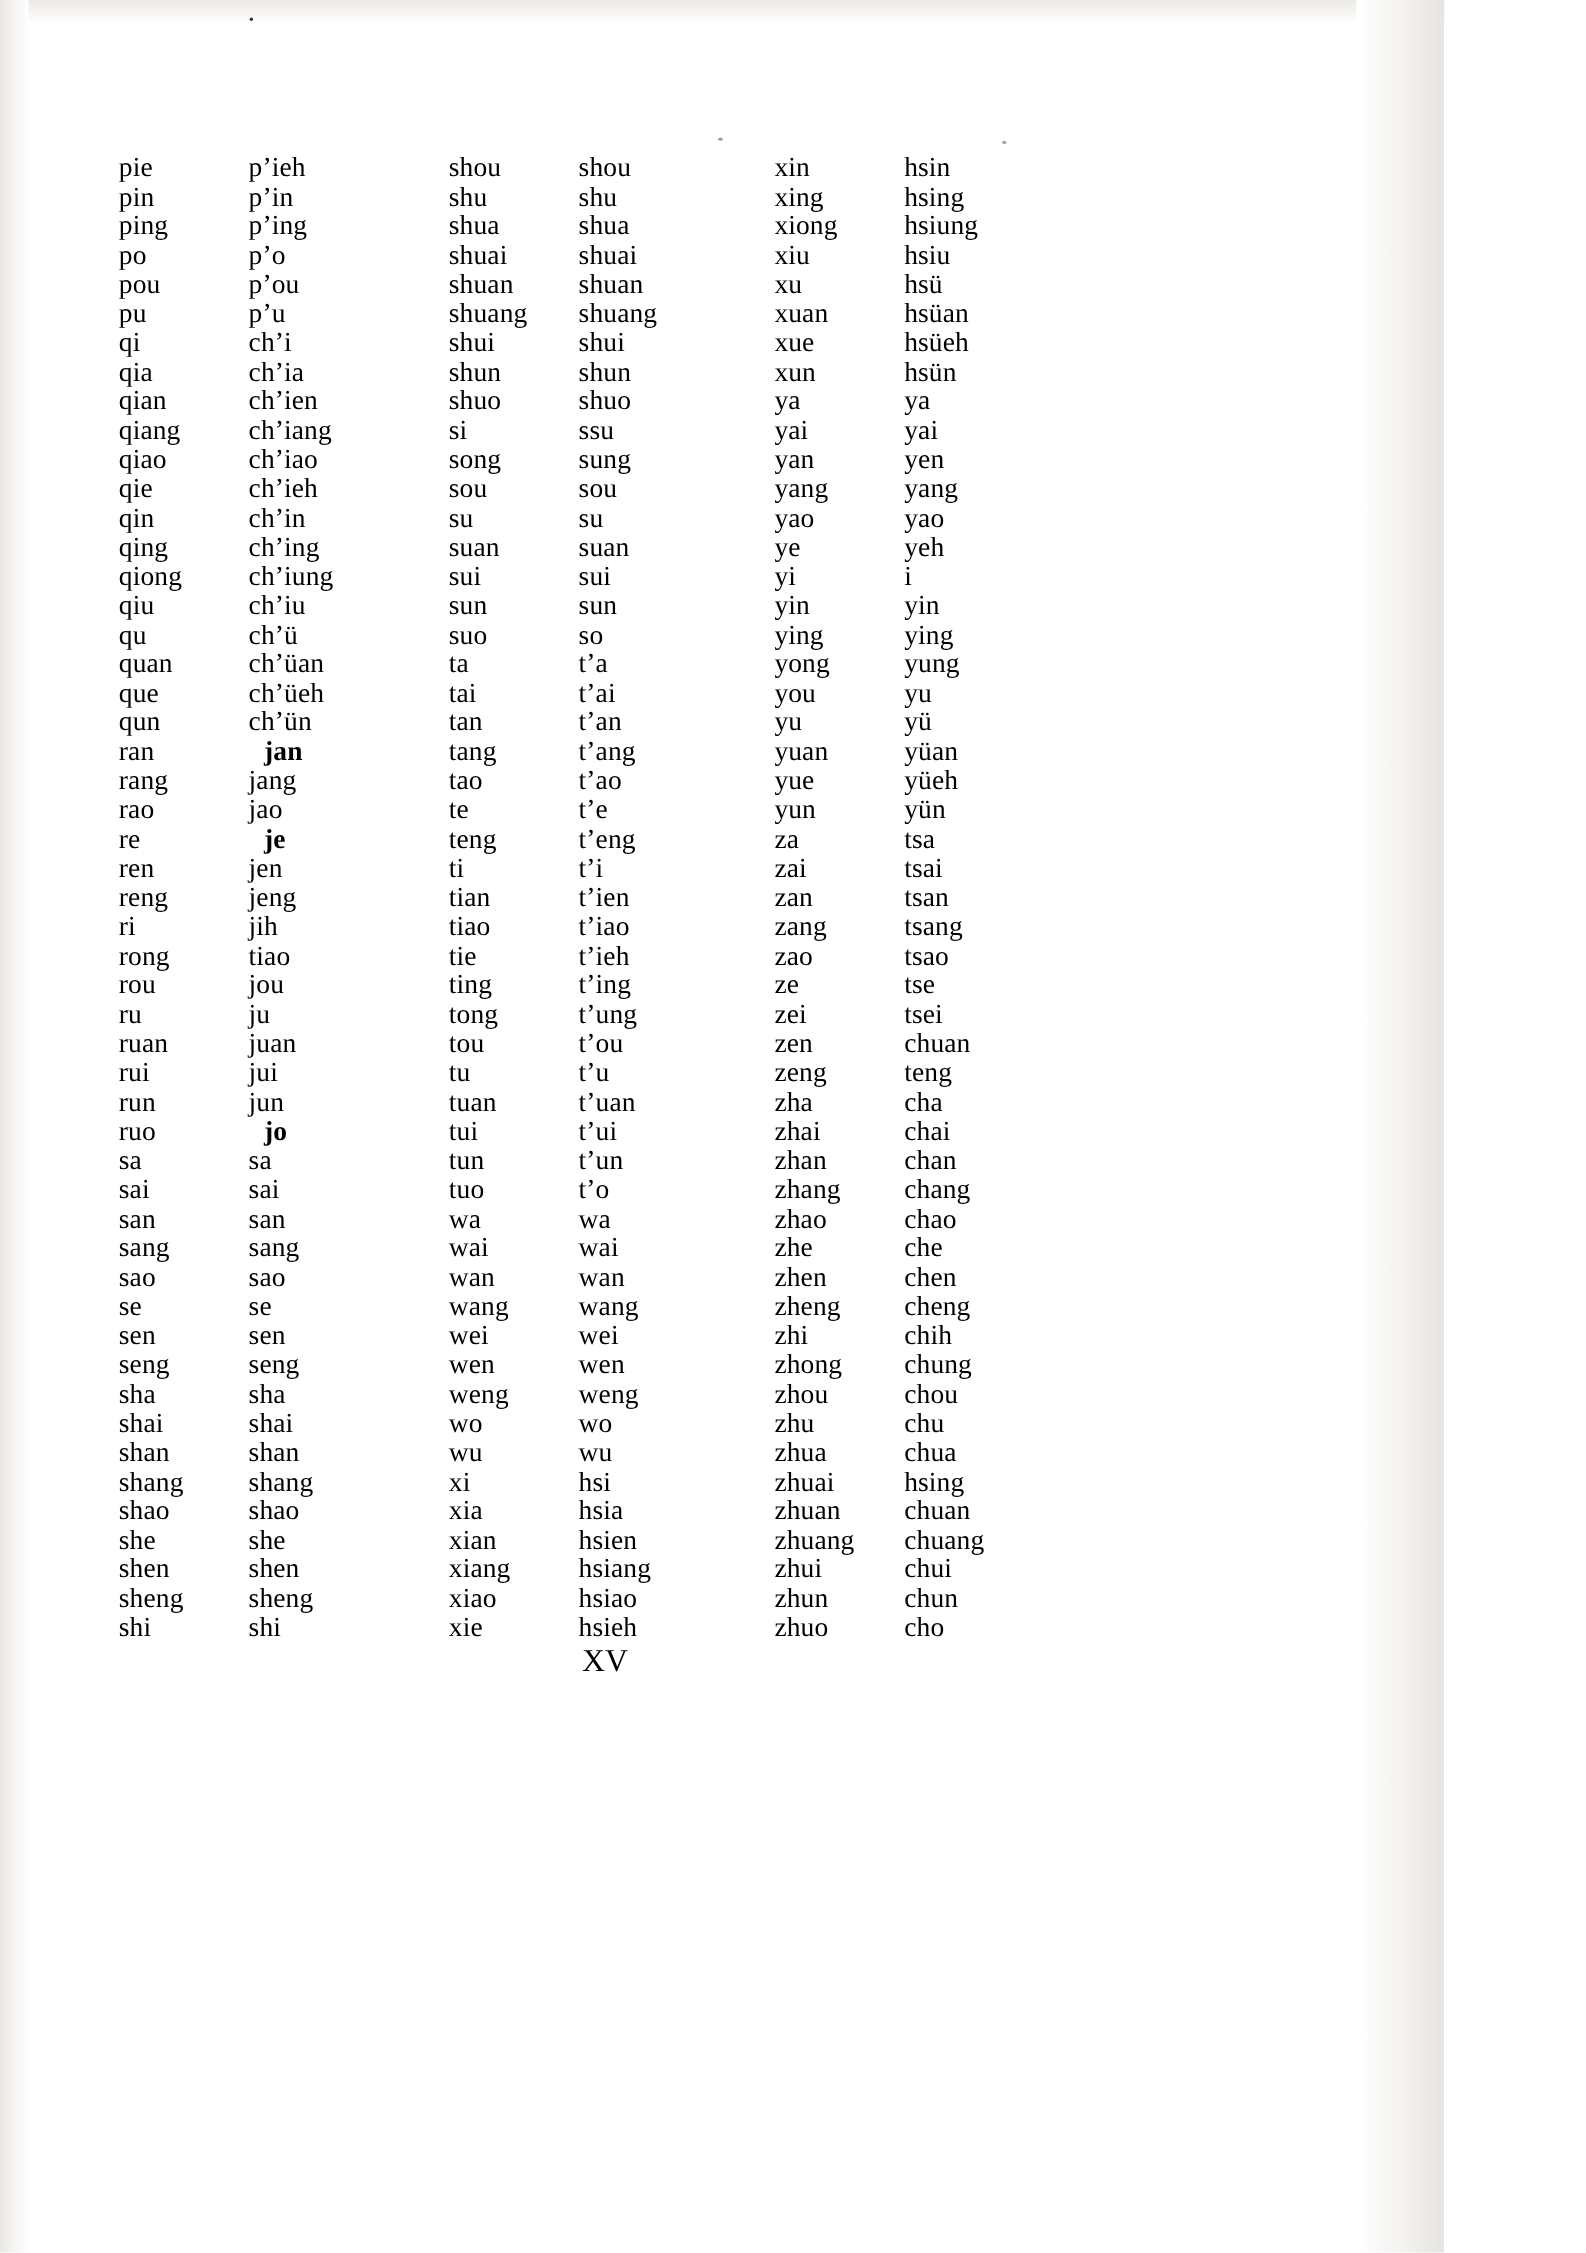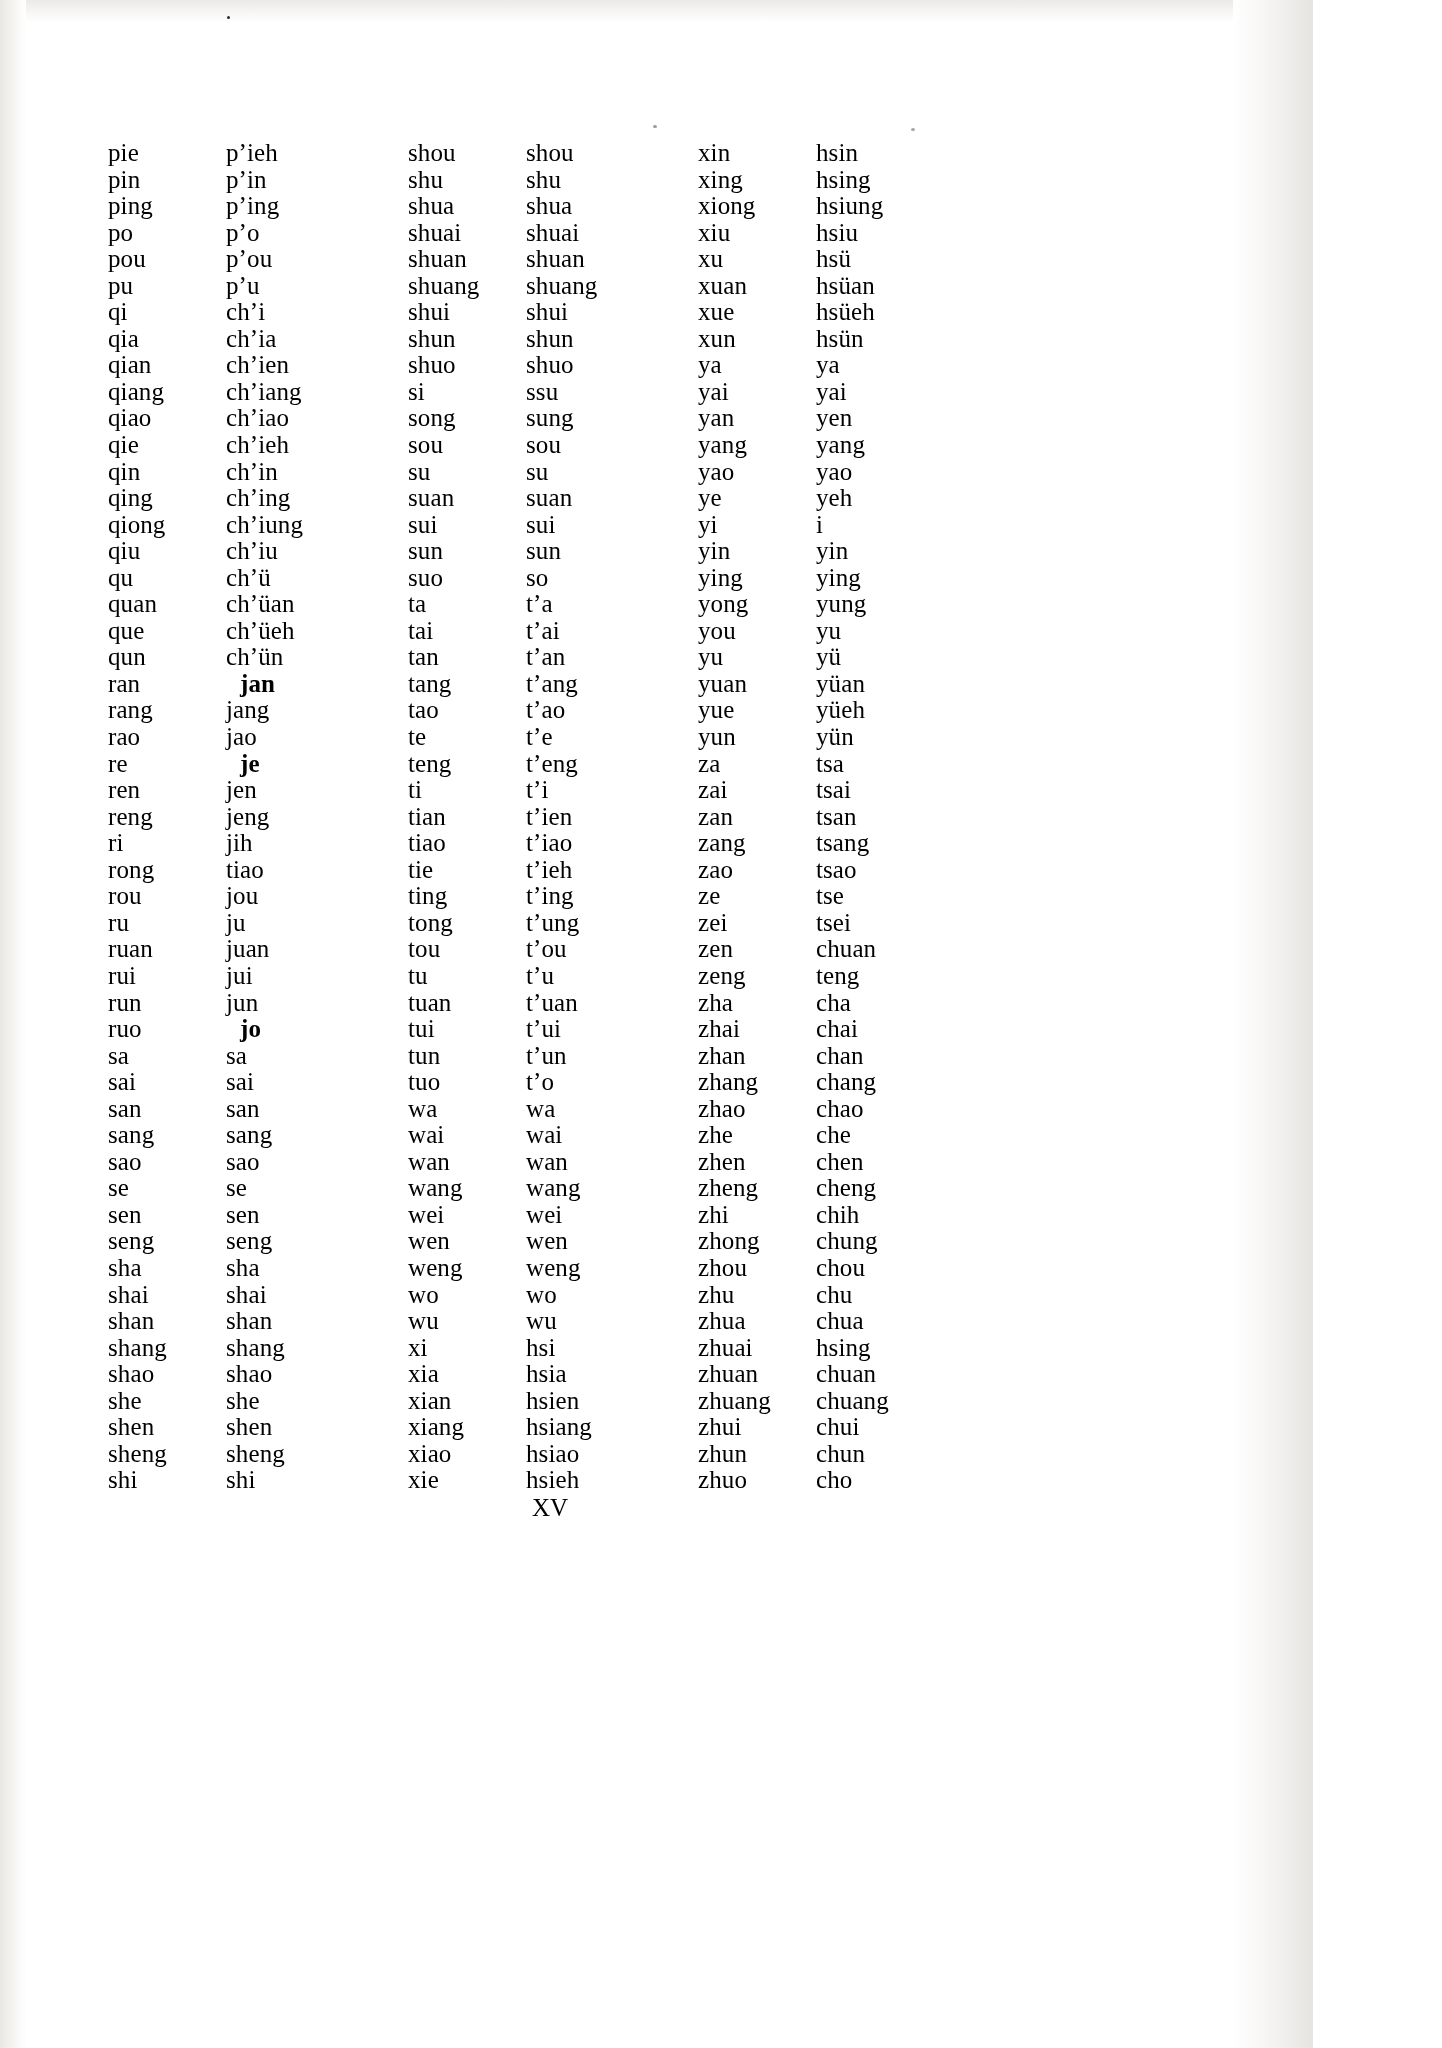--- a/index.html
+++ b/index.html
@@ -75,21 +75,21 @@
     display: flex;
     flex-direction: row;
     align-items: flex-start;
   }
   .col-group {
     display: flex;
     flex-direction: column;
   }
   #col-group-1 { width: 300px; }
   #col-group-2 { width: 290px; justify-content: space-between; }
-  #col-group-3 { width: 290px; }
+  #col-group-3 { width: 290px; align-items: center; }
 
   .row {
     display: flex;
     flex-direction: row;
     height: 26.55px;
     line-height: 26.55px;
     align-items: baseline;
   }
   .cell {
     font-size: 25px;
@@ -109,21 +109,21 @@
     padding-left: 14px;
     font-weight: bold;
   }
 
   #page-number {
     position: absolute;
     left: 0;
     top: 1494px;
     width: 1100px;
     text-align: center;
-    font-size: 25px;
+    font-size: 29px;
     font-family: "Liberation Serif", "DejaVu Serif", serif;
   }
 
   #watermark {
     position: absolute;
     left: 735px;
     top: 1494px;
     display: flex;
     flex-direction: row;
     align-items: center;

